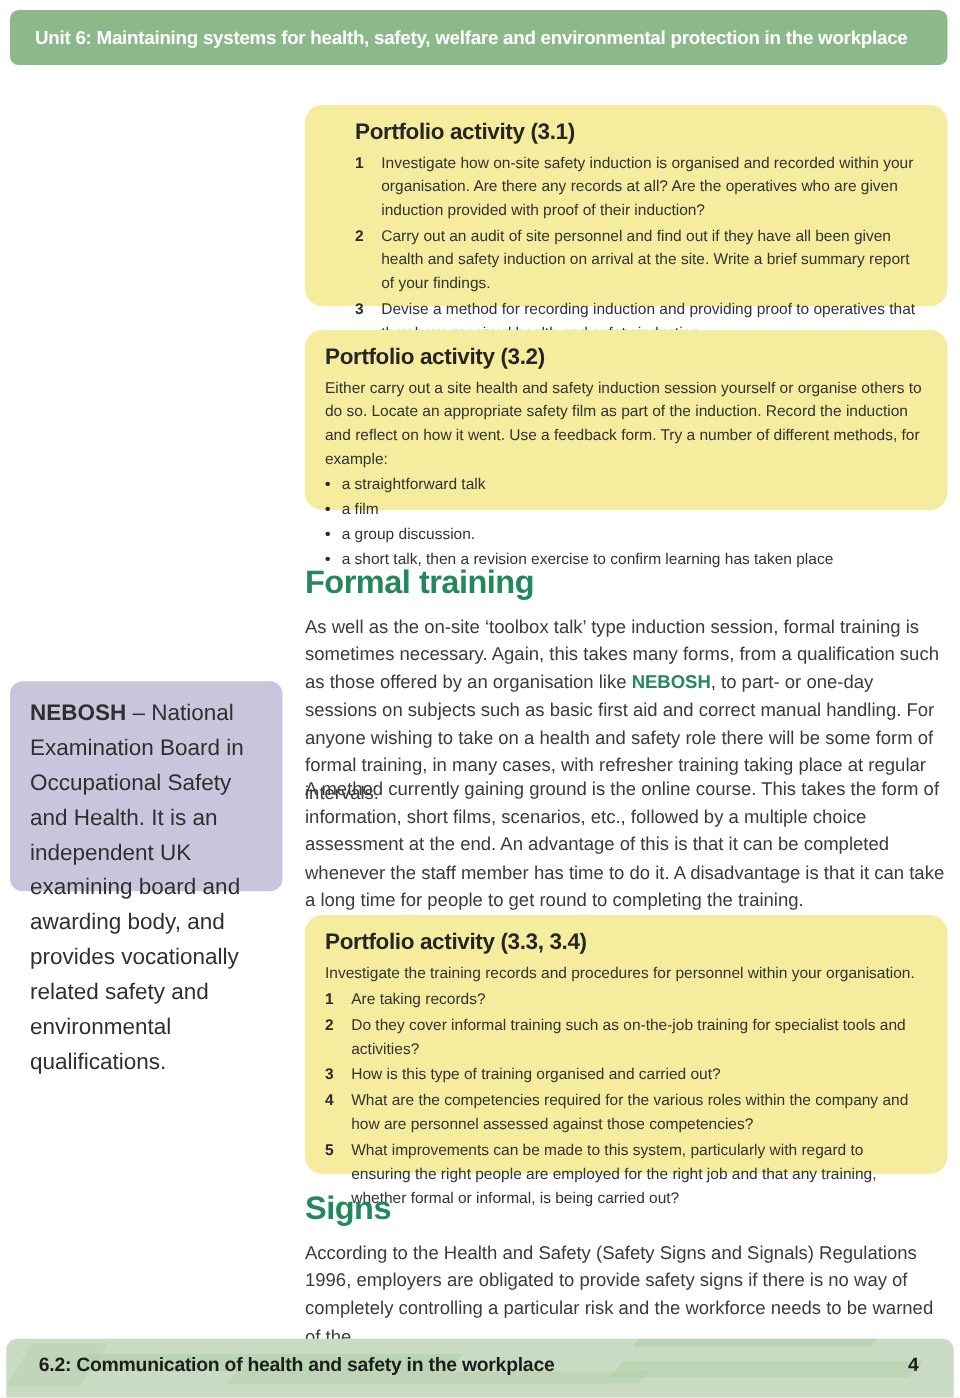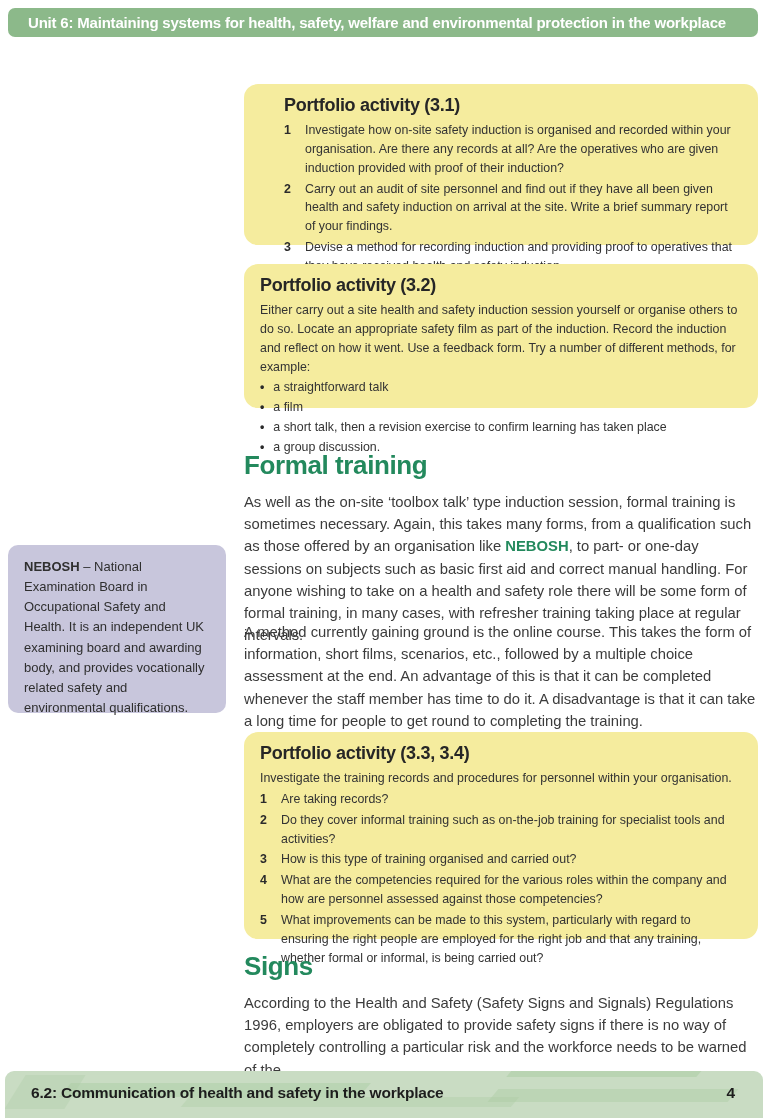--- a/index.html
+++ b/index.html
@@ -3,21 +3,21 @@
 <meta charset="utf-8">
 <style>
   html,body{margin:0;padding:0;background:#e8e8e8;}
   .page{
     position:relative;width:768px;height:1118px;margin:0 auto;
     background:#ffffff;overflow:hidden;
     font-family:"Liberation Sans","DejaVu Sans",sans-serif;
   }
   
   .header-bar{
-    position:absolute;left:8px;top:8px;width:750px;height:29px;
+    position:absolute;left:8px;top:8px;width:750px;height:44px;
     background:#8cb98a;border-radius:7px;
     display:flex;align-items:center;
   }
   .header-bar .bar-title{
     color:#ffffff;font-weight:bold;font-size:15px;letter-spacing:-0.2px;
     padding-left:20px;
   }
   .footer-bar{
     position:absolute;left:5px;top:1071px;width:758px;height:58px;
     background:#c9dcc3;border-radius:9px 9px 5px 5px;
@@ -68,21 +68,21 @@
   }
   .nebosh-term{color:#23895d;font-weight:bold;}
   
   .keyterm-box{
     position:absolute;left:8px;top:545px;width:218px;height:168px;
     background:#c8c6dc;border-radius:10px;padding:12px 16px;box-sizing:border-box;
   }
   .keyterm-box .kt-title{
     font-size:17px;font-weight:bold;color:#222222;margin:0 0 7px 0;letter-spacing:-0.2px;
   }
-  .kt-body{font-size:13px;line-height:1.55;color:#2f2f2f;}
+  .kt-body{font-size:18px;line-height:1.55;color:#2f2f2f;}
   .kt-term{font-weight:bold;}
 </style>
 </head>
 <body>
 
 <div class="page">
 
   <div class="header-bar">
     <span class="bar-title">Unit 6: Maintaining systems for health, safety, welfare and environmental protection in the workplace</span>
   </div>
@@ -109,24 +109,24 @@
     <h2 class="pa-title">Portfolio activity (3.2)</h2>
     <div class="pa-body">
       <div class="pa-intro">Either carry out a site health and safety induction session yourself or organise others to do so. Locate an appropriate safety film as part of the induction. Record the induction and reflect on how it went. Use a feedback form. Try a number of different methods, for example:</div>
       <div class="pa-bullet">
         <span class="pa-text">a straightforward talk</span>
       </div>
       <div class="pa-bullet">
         <span class="pa-text">a film</span>
       </div>
       <div class="pa-bullet">
-        <span class="pa-text">a short talk, then a revision exercise to confirm learning has taken place</span>
+        <span class="pa-text">a group discussion.</span>
       </div>
       <div class="pa-bullet">
-        <span class="pa-text">a group discussion.</span>
+        <span class="pa-text">a short talk, then a revision exercise to confirm learning has taken place</span>
       </div>
     </div>
   </div>
 
   <h1 class="section-heading" style="top:450px;">Formal training</h1>
   <p class="body-para" style="top:491px;"><span>As well as the on-site ‘toolbox talk’ type induction session, formal training is sometimes necessary. Again, this takes many forms, from a qualification such as those offered by an organisation like </span><span class="nebosh-term">NEBOSH</span><span>, to part- or one-day sessions on subjects such as basic first aid and correct manual handling. For anyone wishing to take on a health and safety role there will be some form of formal training, in many cases, with refresher training taking place at regular intervals.</span></p>
   <p class="body-para" style="top:621px;">A method currently gaining ground is the online course. This takes the form of information, short films, scenarios, etc., followed by a multiple choice assessment at the end. An advantage of this is that it can be completed whenever the staff member has time to do it. A disadvantage is that it can take a long time for people to get round to completing the training.</p>
 
   <div class="keyterm-box">
     <div class="kt-body"><span class="kt-term">NEBOSH</span><span> – National Examination Board in Occupational Safety and Health. It is an independent UK examining board and awarding body, and provides vocationally related safety and environmental qualifications.</span></div>

